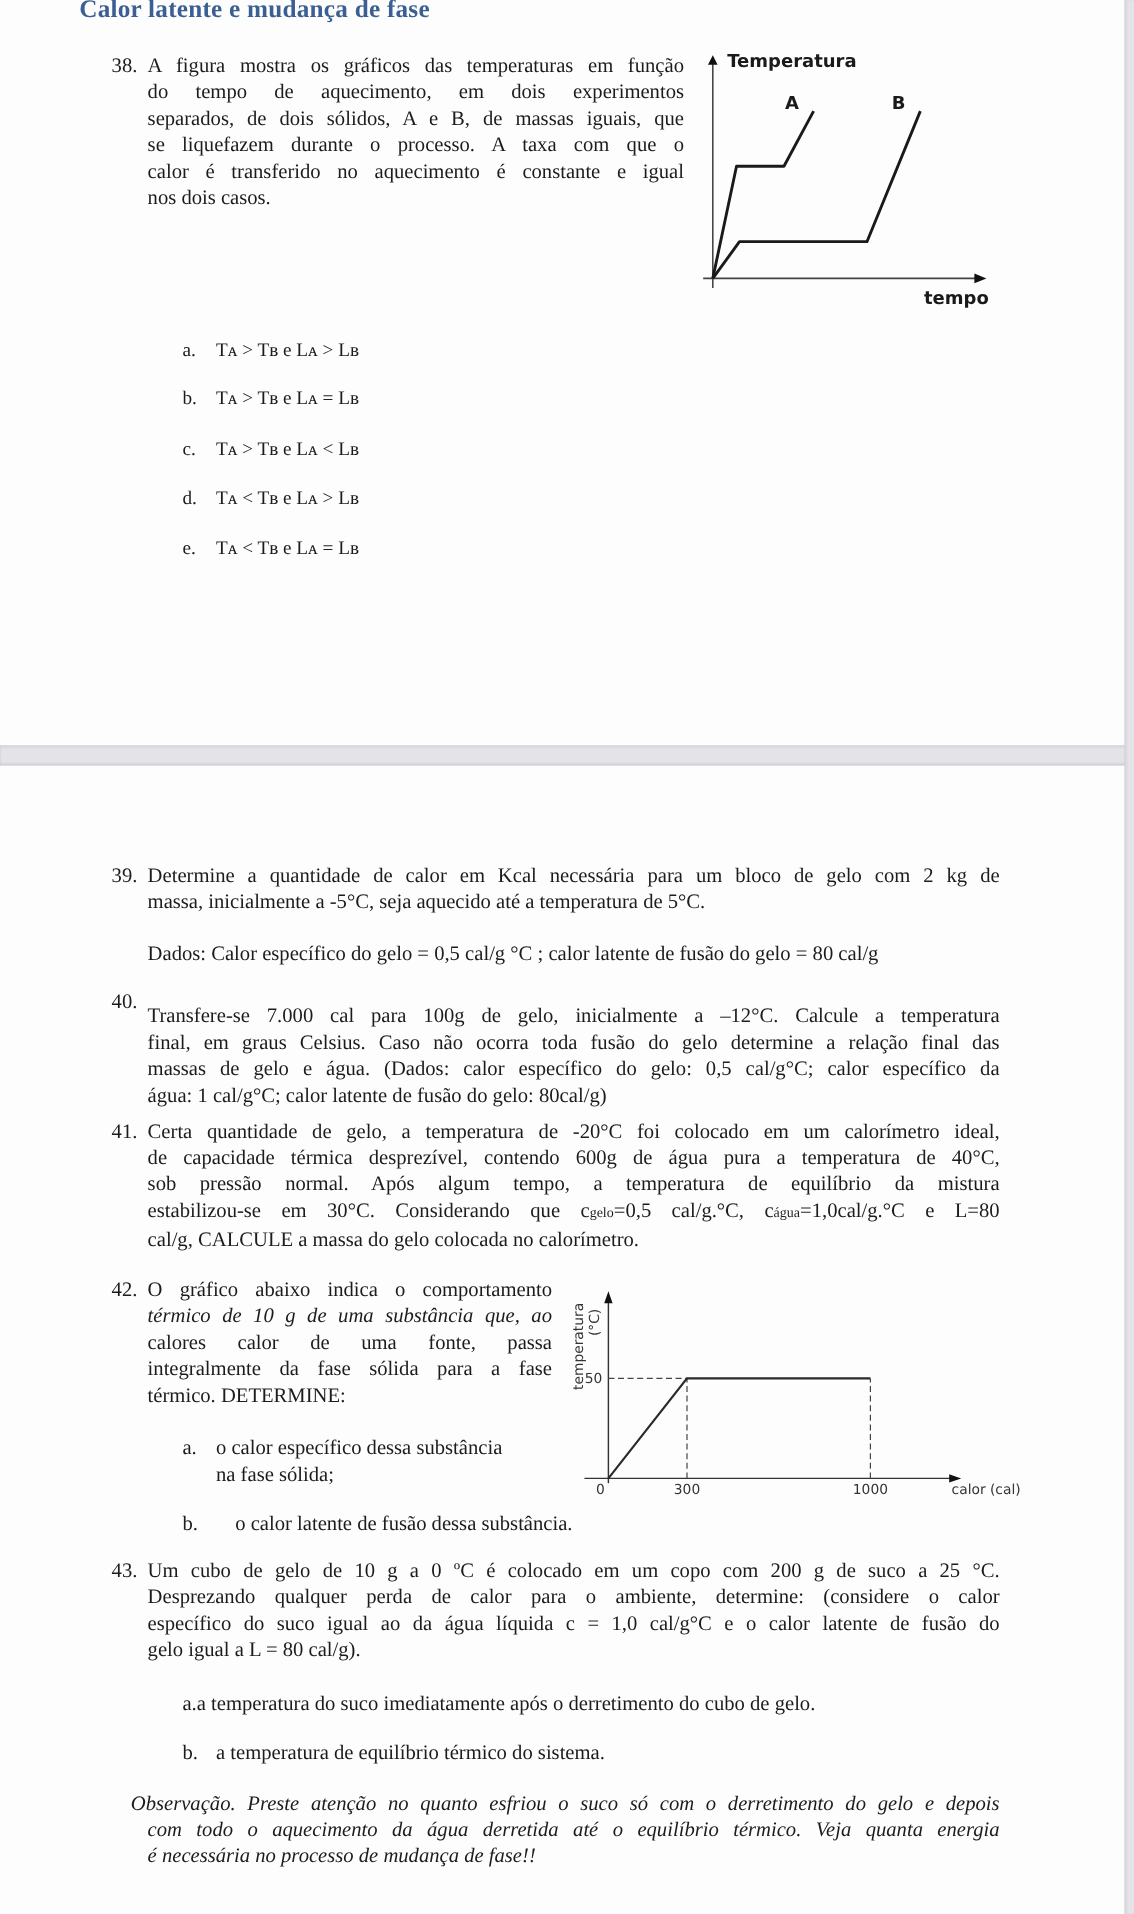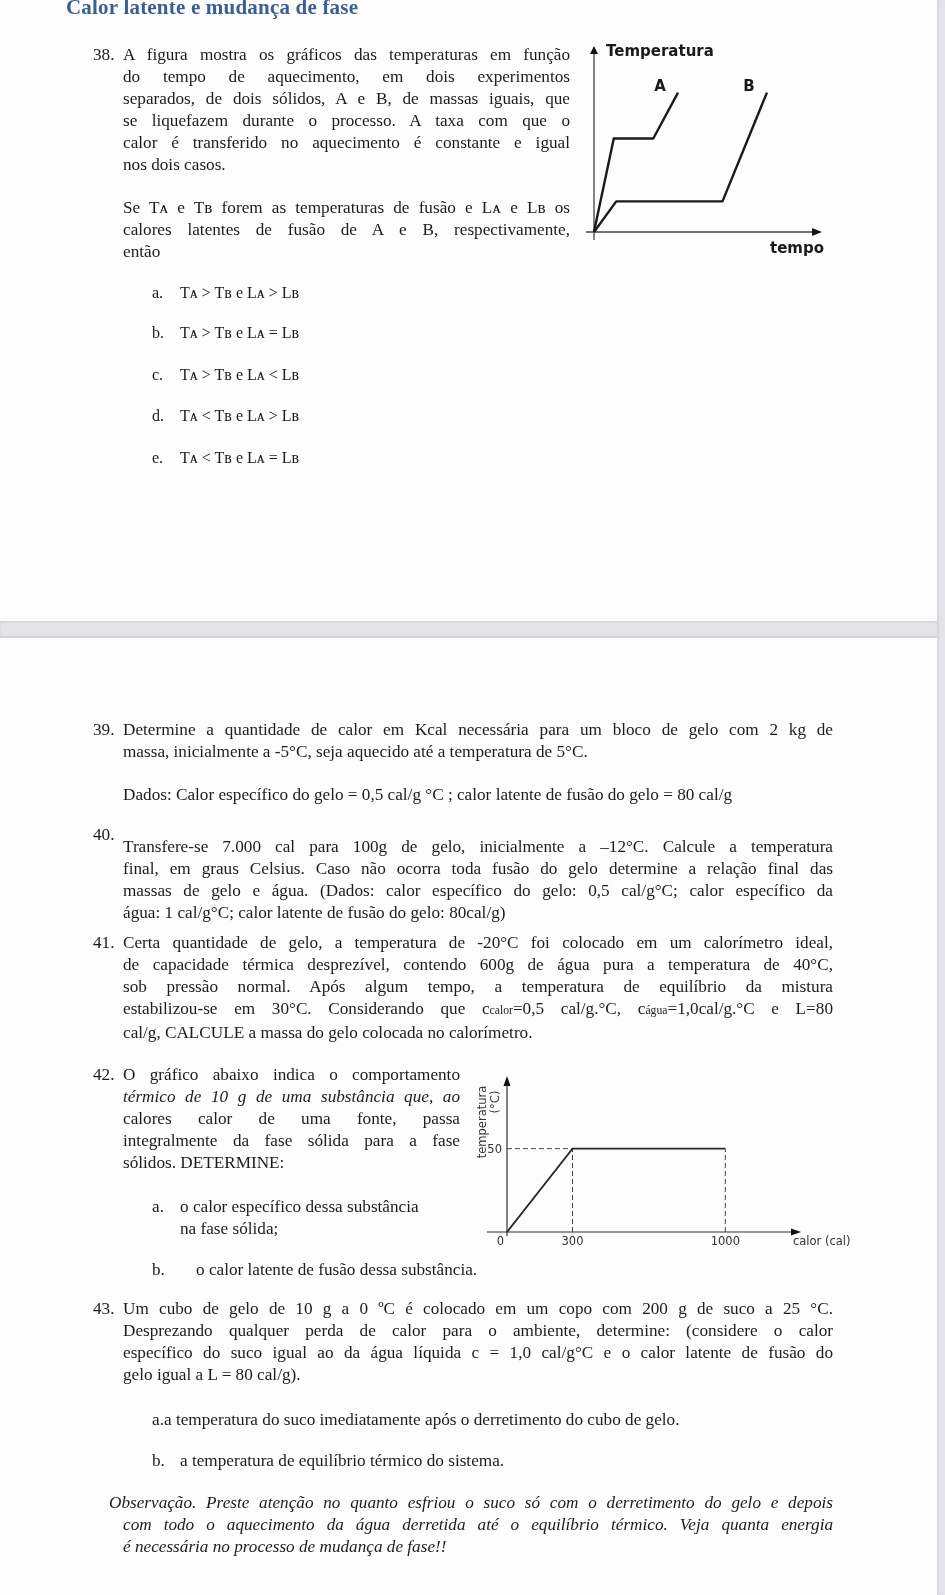--- a/index.html
+++ b/index.html
@@ -36,25 +36,20 @@
 
 <div class="abs q" style="left:93px; top:44px; width:477px;">
   <span class="qnum">38.</span>
   <div class="qbody" id="q38-p1">
       <div style="text-align: justify; text-align-last: justify;">A figura mostra os gráficos das temperaturas em função</div>
       <div style="text-align: justify; text-align-last: justify;">do tempo de aquecimento, em dois experimentos</div>
       <div style="text-align: justify; text-align-last: justify;">separados, de dois sólidos, A e B, de massas iguais, que</div>
       <div style="text-align: justify; text-align-last: justify;">se liquefazem durante o processo. A taxa com que o</div>
       <div style="text-align: justify; text-align-last: justify;">calor é transferido no aquecimento é constante e igual</div>
       <div>nos dois casos.</div>
-    </div>
-  <div class="qbody" id="q38-p2" style="margin-top:21px;">
-      <div style="text-align: justify; text-align-last: justify;">Se Tᴀ e Tʙ forem as temperaturas de fusão e Lᴀ e Lʙ os</div>
-      <div style="text-align: justify; text-align-last: justify;">calores latentes de fusão de A e B, respectivamente,</div>
-      <div>então</div>
     </div>
 </div>
 
 <svg class="abs" style="left:580px; top:40px;" width="260" height="230" id="g1">
     <line x1="14" y1="200" x2="14" y2="10" stroke="#444" stroke-width="1.3"></line>
     <polygon points="10,14 18,14 14,6" fill="#111"></polygon>
     <line x1="6" y1="192" x2="236" y2="192" stroke="#444" stroke-width="1.3"></line>
     <polygon points="232,188 232,196 242,192" fill="#111"></polygon>
     <text x="26" y="16" class="graph-label">Temperatura</text>
     <text x="244" y="213" class="graph-label" text-anchor="end">tempo</text>
@@ -91,34 +86,34 @@
     </div>
 </div>
 
 <div class="abs q" style="left:93px; top:932px; width:740px;">
   <span class="qnum">41.</span>
   <div class="qbody">
     <div style="text-align:justify; text-align-last:justify;">Certa quantidade de gelo, a temperatura de -20°C foi colocado em um calorímetro ideal,</div>
     <div style="text-align:justify; text-align-last:justify;">de capacidade térmica desprezível, contendo 600g de água pura a temperatura de 40°C,</div>
     <div style="text-align:justify; text-align-last:justify;">sob pressão normal. Após algum tempo, a temperatura de equilíbrio da mistura</div>
     <div style="text-align:justify; text-align-last:justify;">
-      <span>estabilizou-se em 30°C. Considerando que c</span><span class="sc">calor</span><span>=0,5 cal/g.°C, c</span><span class="sc">água</span><span>=1,0cal/g.°C e L=80</span>
+      <span>estabilizou-se em 30°C. Considerando que c</span><span class="sc">gelo</span><span>=0,5 cal/g.°C, c</span><span class="sc">água</span><span>=1,0cal/g.°C e L=80</span>
     </div>
     <div>cal/g, CALCULE a massa do gelo colocada no calorímetro.</div>
   </div>
 </div>
 
 <div class="abs q" style="left:93px; top:1064px; width:367px;">
   <span class="qnum">42.</span>
   <div class="qbody" id="q42-body">
       <div style="text-align: justify; text-align-last: justify;">O gráfico abaixo indica o comportamento</div>
       <div style="text-align: justify; text-align-last: justify; font-style: italic;">térmico de 10 g de uma substância que, ao</div>
       <div style="text-align: justify; text-align-last: justify;">calores calor de uma fonte, passa</div>
       <div style="text-align: justify; text-align-last: justify;">integralmente da fase sólida para a fase</div>
-      <div>sólidos. DETERMINE:</div>
+      <div>térmico. DETERMINE:</div>
     </div>
 </div>
 <div class="abs q" style="left:152px; top:1196px; width:310px; text-align:left;">
   <span class="qnum">a.</span>
   <div style="margin-left:28px;">
     <div>o calor específico dessa substância</div>
     <div>na fase sólida;</div>
   </div>
 </div>
 <div class="abs q" style="left:152px; top:1259px; width:420px; text-align:left;">

